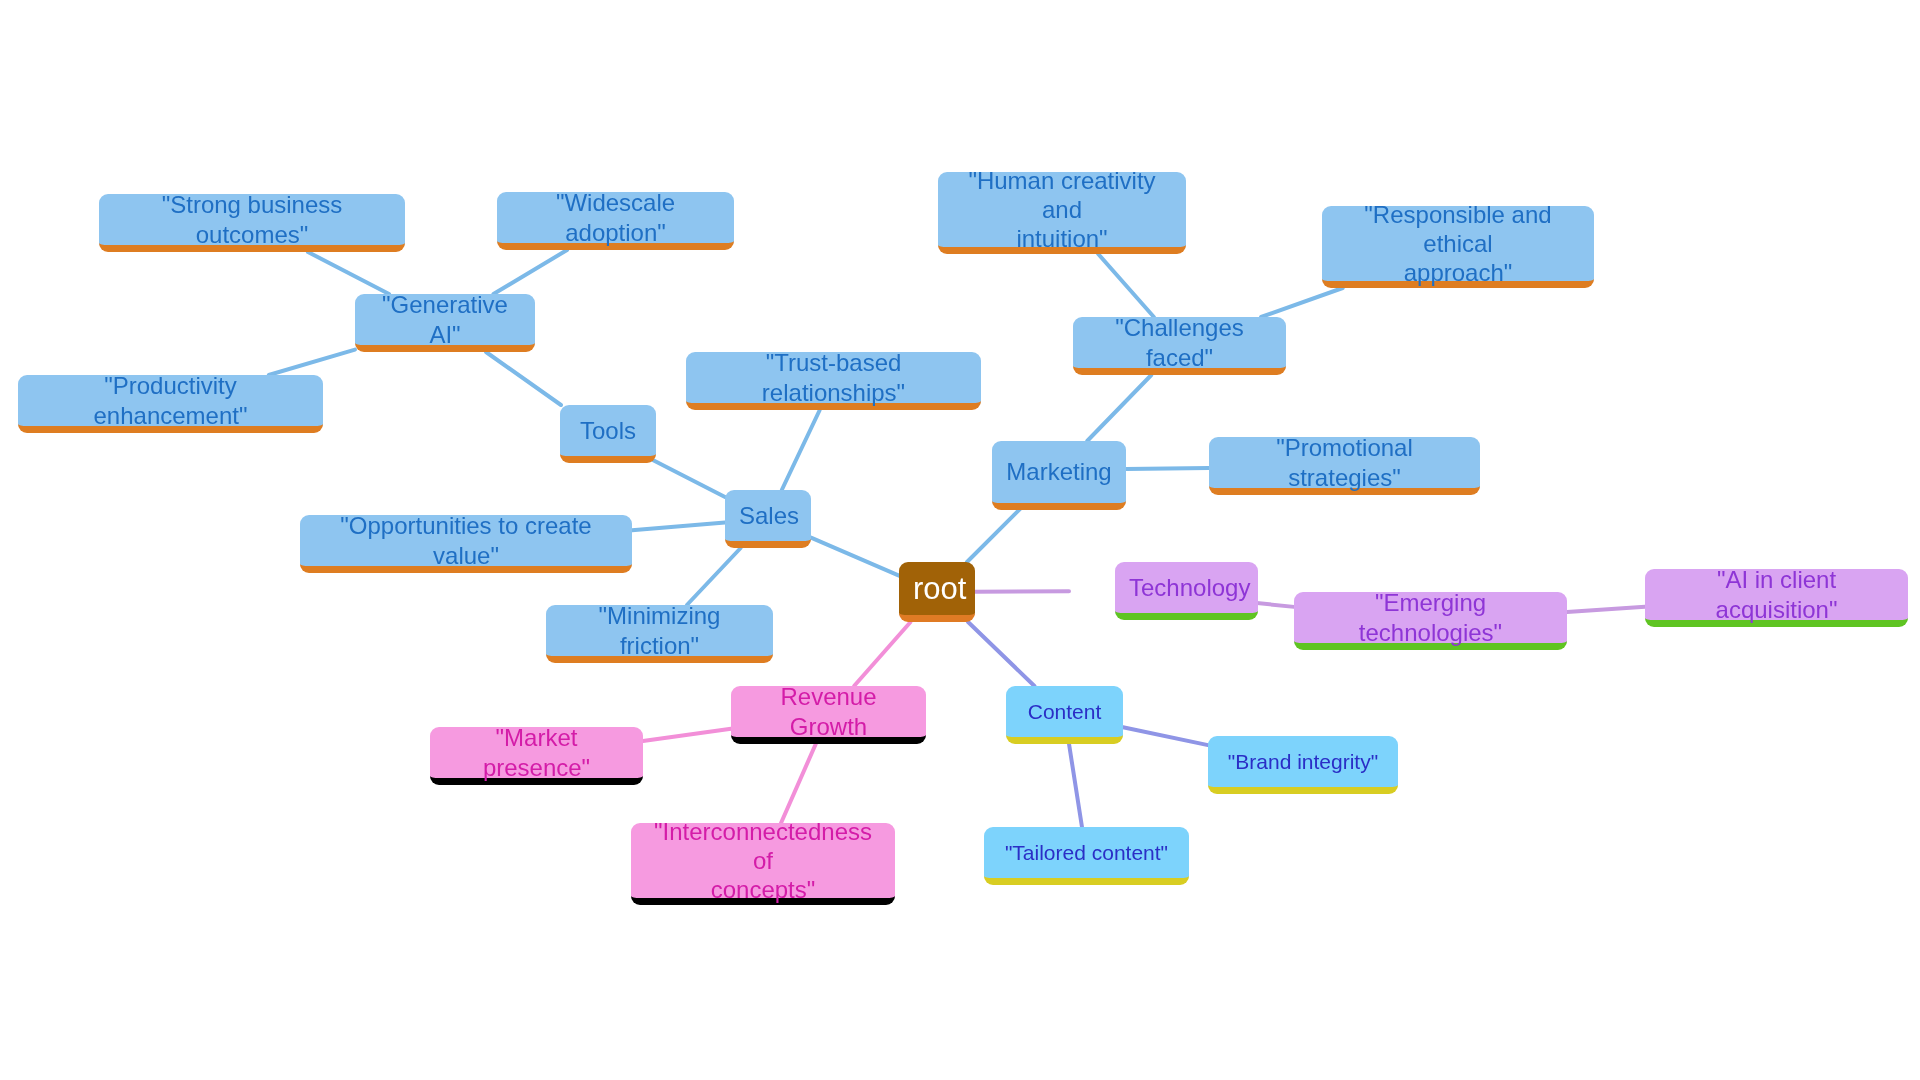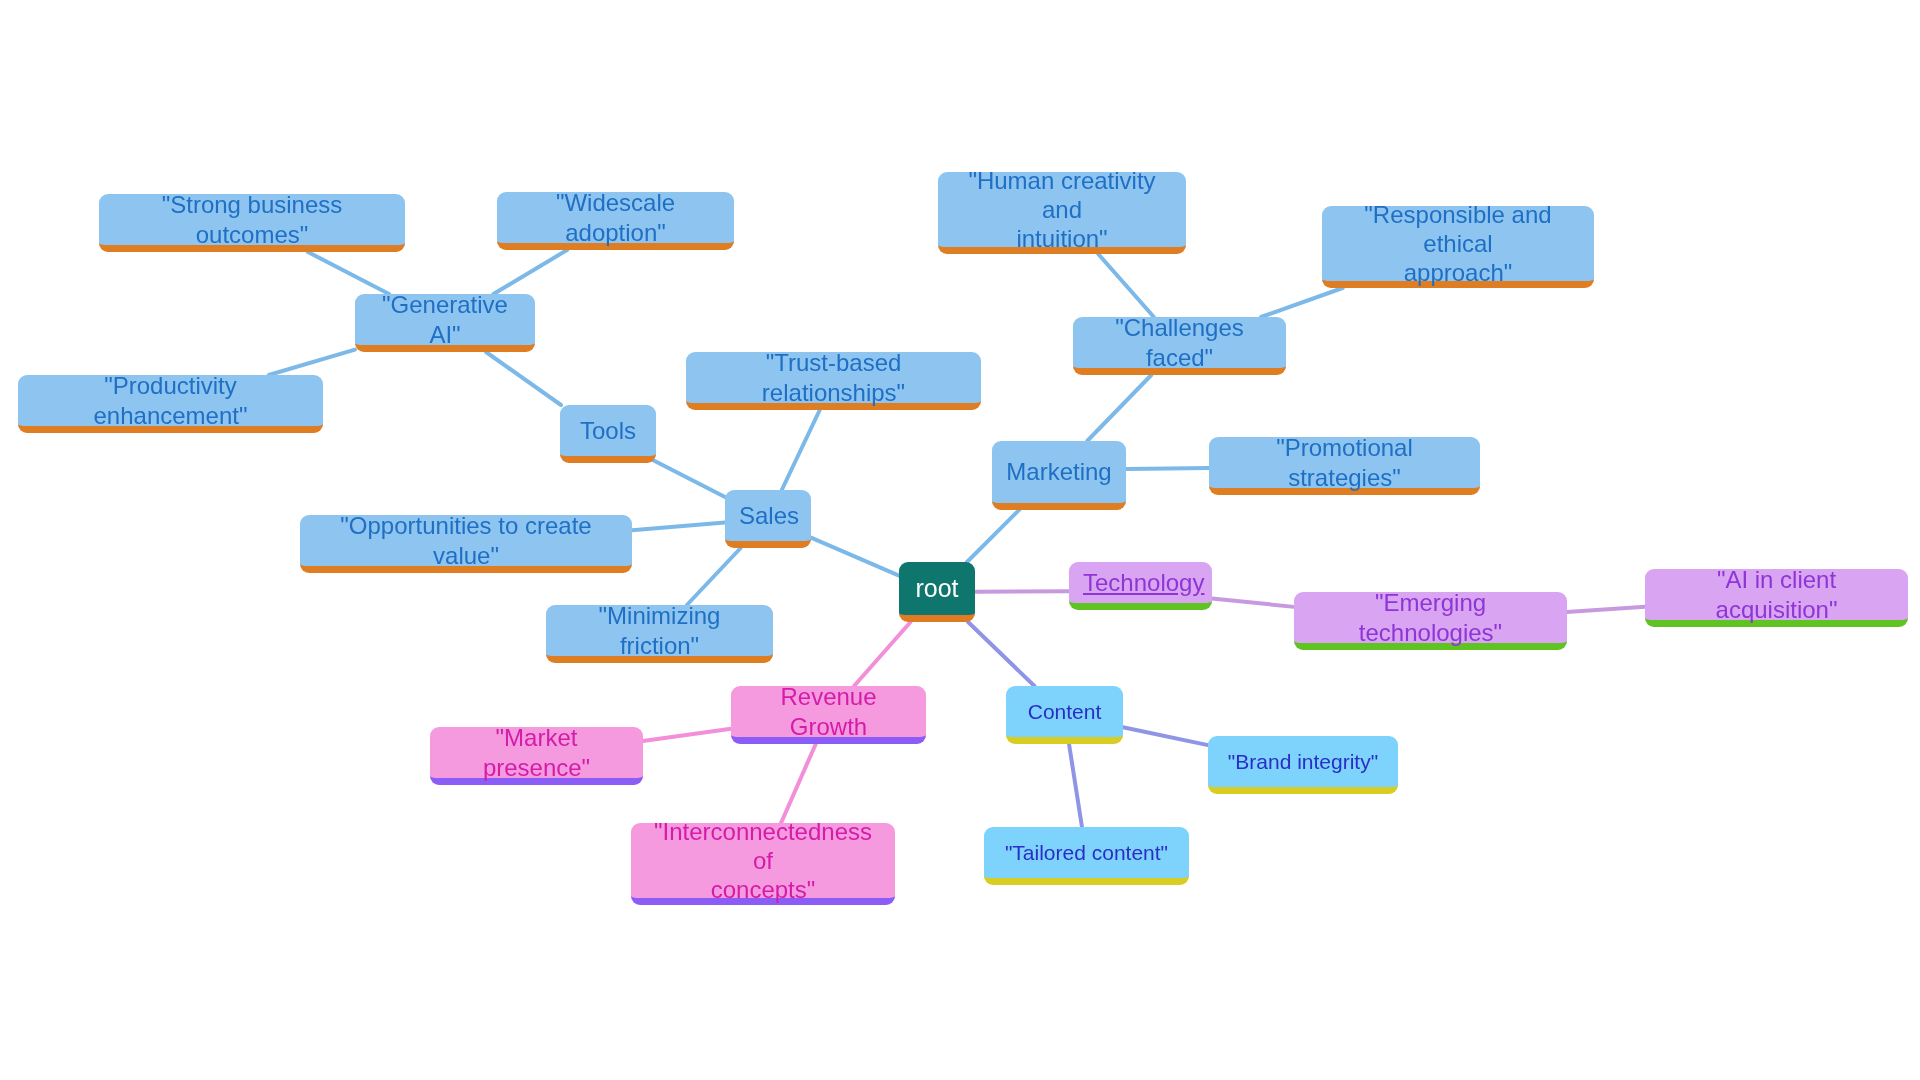--- a/index.html
+++ b/index.html
@@ -35,44 +35,44 @@
     padding: 6px 14px;
     white-space: pre-line;
     z-index: 5;
   }
   .node-label {
     display: block;
     width: 100%;
   }
   
   .n-root {
-    background: #0f766e;
+    background: #a16207;
     color: #ffffff;
     border-bottom: 7px solid #e07b24;
-    font-size: 25px;
+    font-size: 31px;
   }
   
   .n-blue {
     background: #8ec5f0;
     color: #1f6fc4;
     border-bottom: 7px solid #de7d21;
     font-size: 24px;
   }
   
   .n-purple {
     background: #d9a4f2;
     color: #8e35d6;
     border-bottom: 7px solid #5fc422;
     font-size: 24px;
   }
   
   .n-pink {
     background: #f69ae0;
     color: #d41ca8;
-    border-bottom: 7px solid #8b5cf6;
+    border-bottom: 7px solid #000000;
     font-size: 24px;
   }
   
   .n-peri {
     background: #7dd3fc;
     color: #2a2ec6;
     border-bottom: 7px solid #d8cd22;
     font-size: 21px;
   }
 </style>
@@ -116,21 +116,21 @@
       <div class="node n-blue" style="left: 686px; top: 352px; width: 295px; height: 58px;"><span class="node-label">"Trust-based relationships"</span></div>
       <div class="node n-blue" style="left: 300px; top: 515px; width: 332px; height: 58px;"><span class="node-label">"Opportunities to create value"</span></div>
       <div class="node n-blue" style="left: 546px; top: 605px; width: 227px; height: 58px;"><span class="node-label">"Minimizing friction"</span></div>
       <div class="node n-blue" style="left: 992px; top: 441px; width: 134px; height: 69px;"><span class="node-label">Marketing</span></div>
       <div class="node n-blue" style="left: 1073px; top: 317px; width: 213px; height: 58px;"><span class="node-label">"Challenges faced"</span></div>
       <div class="node n-blue" style="left: 938px; top: 172px; width: 248px; height: 82px;"><span class="node-label">"Human creativity and
 intuition"</span></div>
       <div class="node n-blue" style="left: 1322px; top: 206px; width: 272px; height: 82px;"><span class="node-label">"Responsible and ethical
 approach"</span></div>
       <div class="node n-blue" style="left: 1209px; top: 437px; width: 271px; height: 58px;"><span class="node-label">"Promotional strategies"</span></div>
-      <div class="node n-purple" style="left: 1069px; top: 562px; width: 143px; height: 48px; text-decoration: underline;"><span class="node-label">Technology</span></div>
+      <div class="node n-purple" style="left: 1115px; top: 562px; width: 143px; height: 58px;"><span class="node-label">Technology</span></div>
       <div class="node n-purple" style="left: 1294px; top: 592px; width: 273px; height: 58px;"><span class="node-label">"Emerging technologies"</span></div>
       <div class="node n-purple" style="left: 1645px; top: 569px; width: 263px; height: 58px;"><span class="node-label">"AI in client acquisition"</span></div>
       <div class="node n-pink" style="left: 731px; top: 686px; width: 195px; height: 58px;"><span class="node-label">Revenue Growth</span></div>
       <div class="node n-pink" style="left: 430px; top: 727px; width: 213px; height: 58px;"><span class="node-label">"Market presence"</span></div>
       <div class="node n-pink" style="left: 631px; top: 823px; width: 264px; height: 82px;"><span class="node-label">"Interconnectedness of
 concepts"</span></div>
       <div class="node n-peri" style="left: 1006px; top: 686px; width: 117px; height: 58px;"><span class="node-label">Content</span></div>
       <div class="node n-peri" style="left: 1208px; top: 736px; width: 190px; height: 58px;"><span class="node-label">"Brand integrity"</span></div>
       <div class="node n-peri" style="left: 984px; top: 827px; width: 205px; height: 58px;"><span class="node-label">"Tailored content"</span></div>
     </div>

